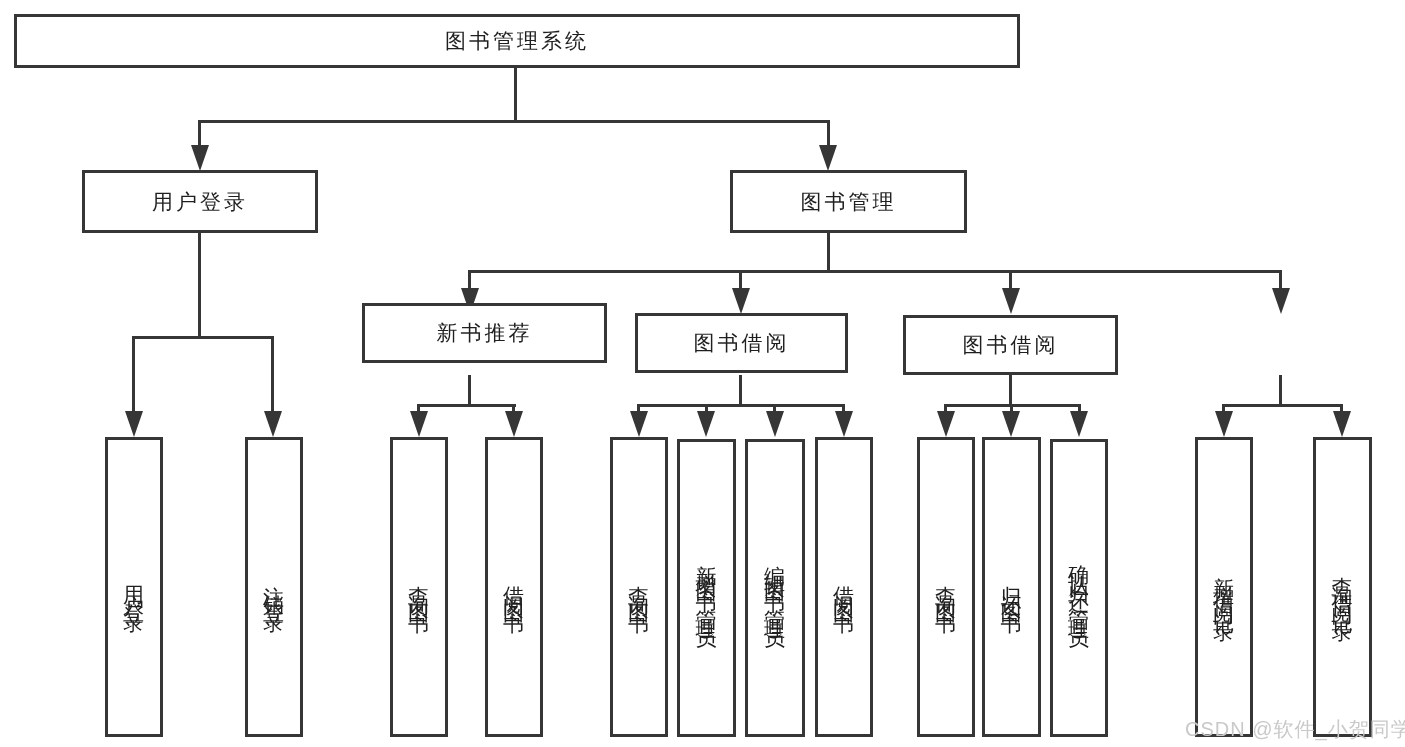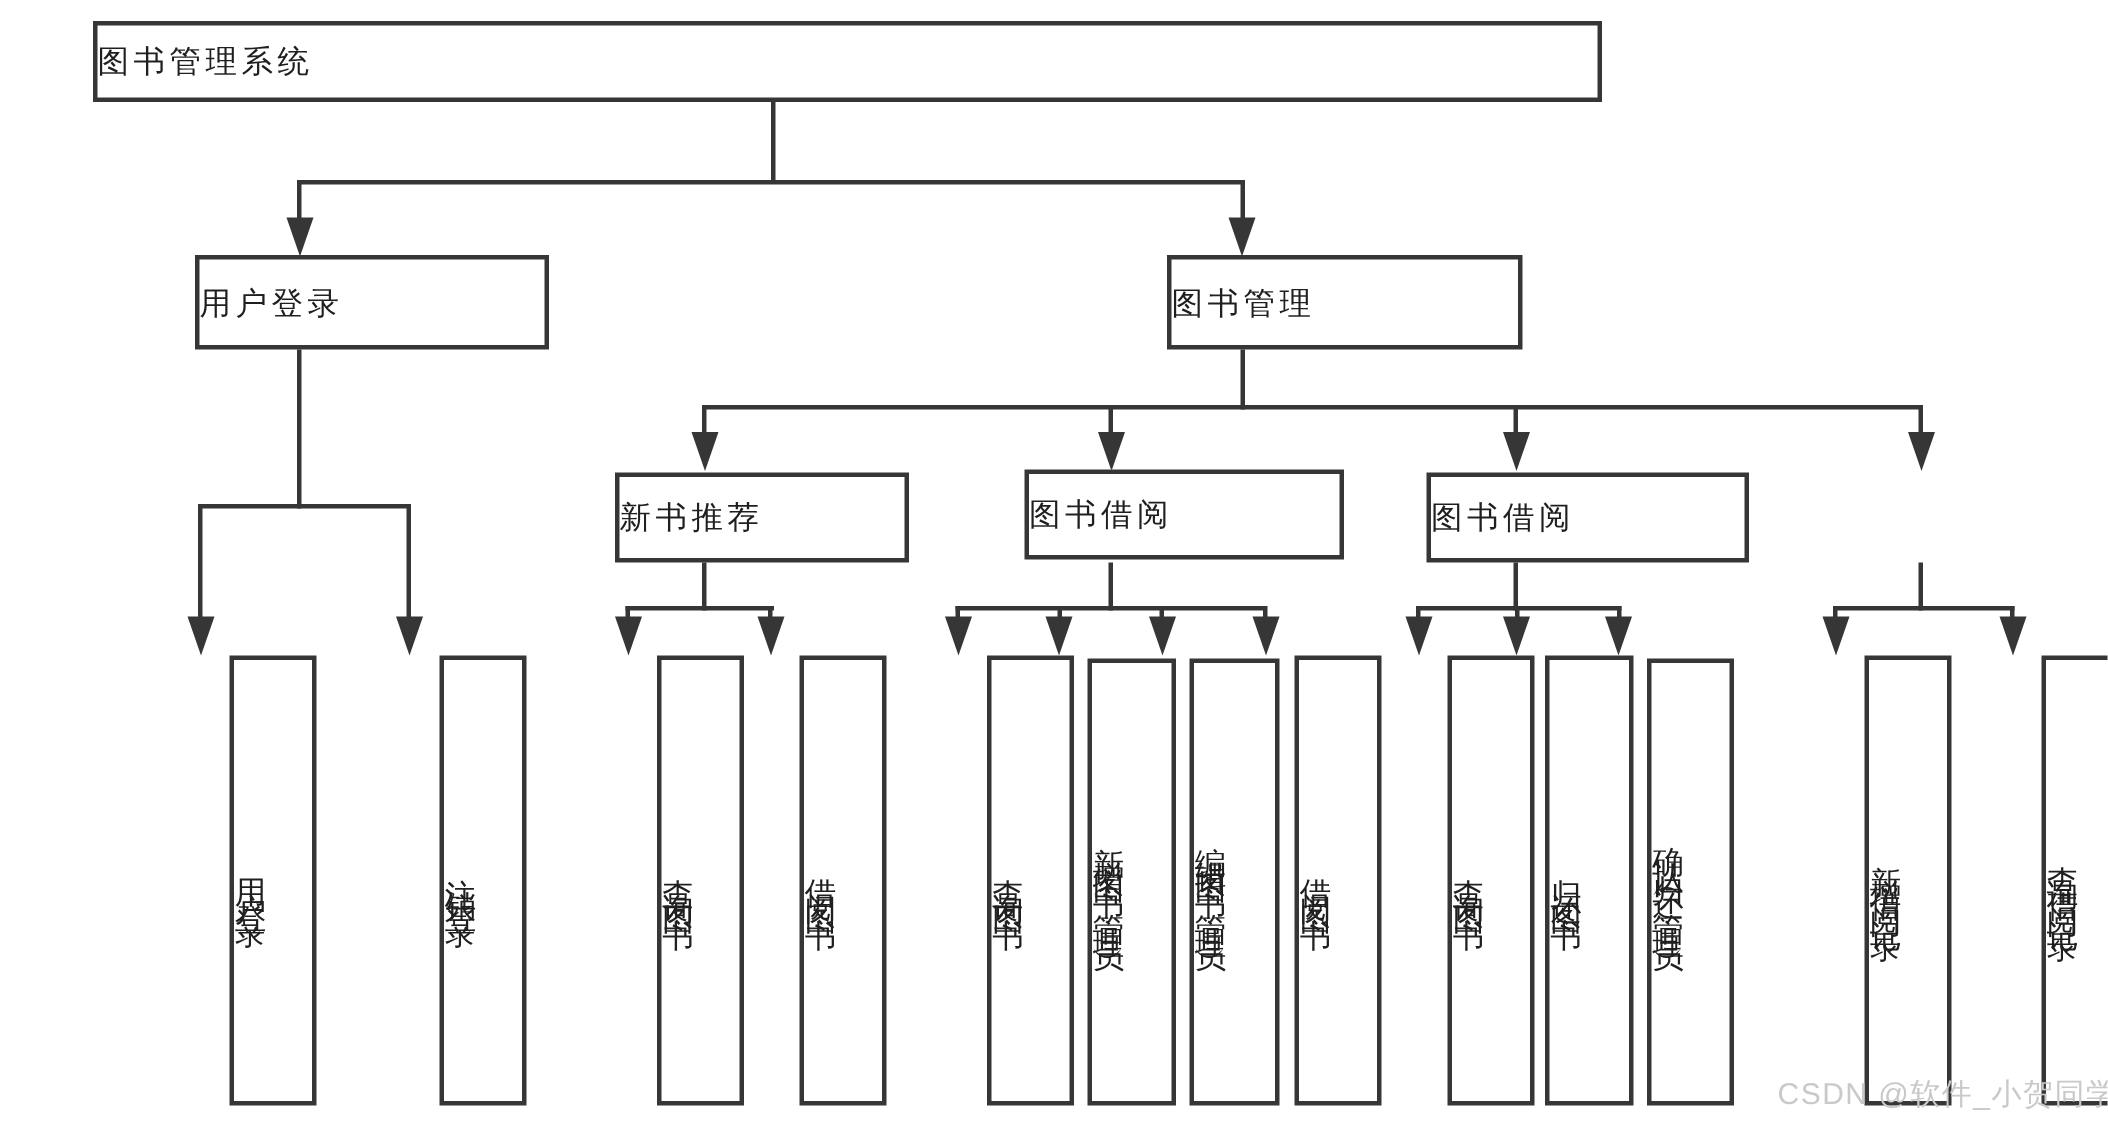--- a/index.html
+++ b/index.html
@@ -17,21 +17,21 @@
     font-family:"Liberation Sans","DejaVu Sans",sans-serif;
     color:var(--text);
     overflow:hidden;
   }
   .box{
     position:absolute;
     border:3px solid var(--line);
     background:#fff;
     display:flex;
     align-items:center;
-    margin-left:48px;
+    justify-content:center;
   }
   .box .lbl{
     font-size:21px;
     letter-spacing:3px;
     color:var(--text);
     white-space:nowrap;
   }
   .leaf .lbl{
     writing-mode:vertical-rl;
     text-orientation:mixed;
@@ -92,21 +92,21 @@
   <div class="hline" style="left:468px;top:270px;width:814px"></div>
   <div class="vline" style="left:468px;top:270px;height:20px"></div>
   <div class="arrow" style="left:461px;top:288px"></div>
   <div class="vline" style="left:739px;top:270px;height:20px"></div>
   <div class="arrow" style="left:732px;top:288px"></div>
   <div class="vline" style="left:1009px;top:270px;height:20px"></div>
   <div class="arrow" style="left:1002px;top:288px"></div>
   <div class="vline" style="left:1279px;top:270px;height:20px"></div>
   <div class="arrow" style="left:1272px;top:288px"></div>
 
-  <div class="box" style="left:362px;top:315px;width:196px;height:60px">
+  <div class="box" style="left:362px;top:303px;width:245px;height:60px">
     <span class="lbl">新书推荐</span>
   </div>
   <div class="box" style="left:635px;top:313px;width:213px;height:60px">
     <span class="lbl">图书借阅</span>
   </div>
   <div class="box" style="left:903px;top:315px;width:215px;height:60px">
     <span class="lbl">图书借阅</span>
   </div>
 
   <div class="vline" style="left:468px;top:375px;height:32px"></div>

